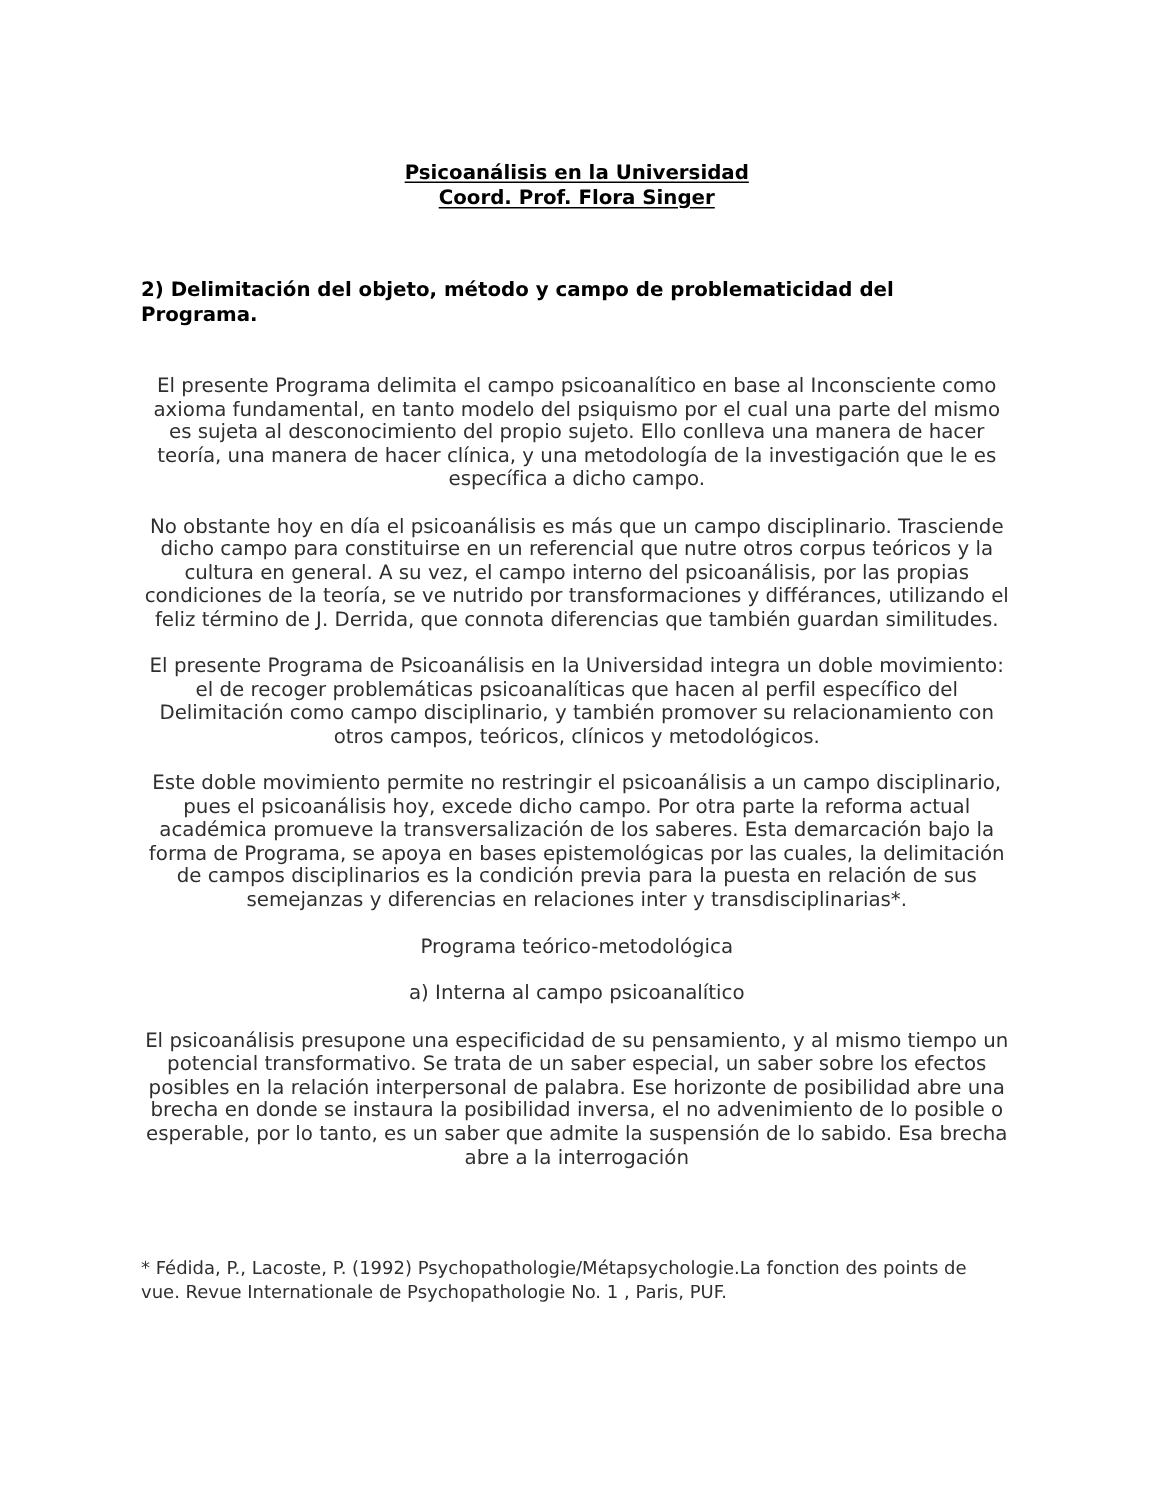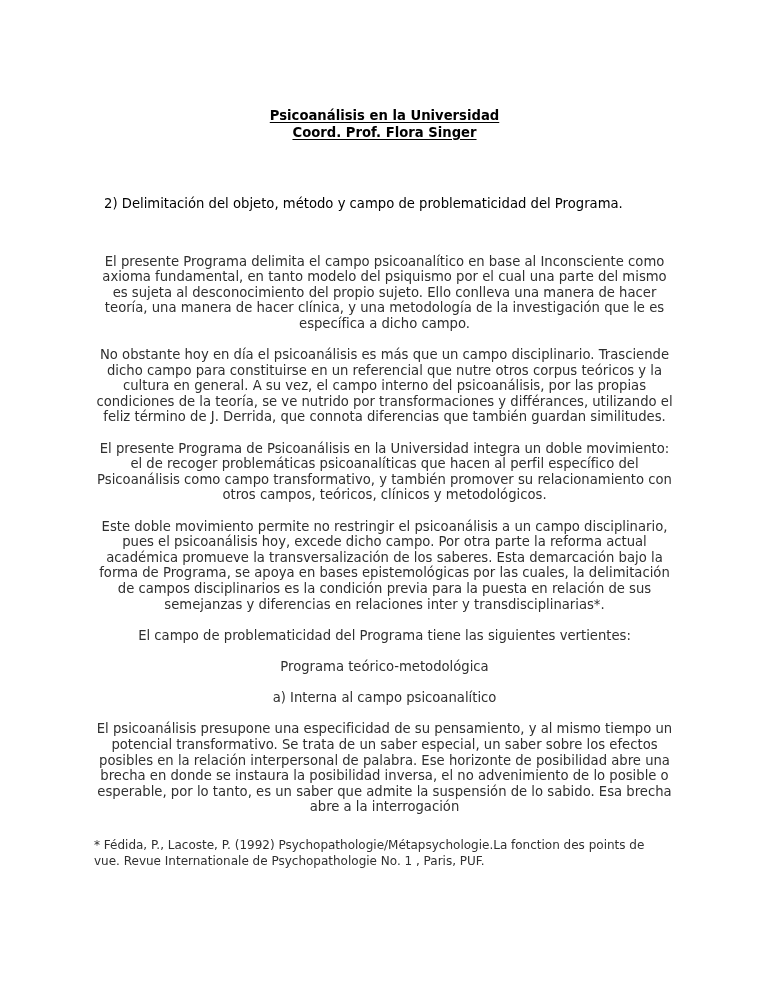--- a/index.html
+++ b/index.html
@@ -37,25 +37,25 @@
     margin: 0;
   }
   .doc-title .title-line {
     display: block;
   }
   .doc-title .title-line span {
     text-decoration: underline;
     text-underline-offset: 2px;
   }
   .section-heading {
-    font-weight: normal;
+    font-weight: bold;
     font-size: 13.2px;
     line-height: 16.5px;
     color: #000000;
-    margin: 10px;
+    margin: 0;
     padding-top: 45px;
   }
   p.body-para {
     font-size: 13.2px;
     line-height: 15.6px;
     margin: 0;
     padding-top: 15.6px;
     color: #2f2f2f;
     text-align: center;
   }
@@ -85,23 +85,22 @@
 
     <div class="doc-title">
       <span class="title-line"><span>Psicoanálisis en la Universidad</span></span>
       <span class="title-line"><span>Coord. Prof. Flora Singer</span></span>
     </div>
 
     <h2 class="section-heading">2) Delimitación del objeto, método y campo de problematicidad del Programa.</h2>
 
     <p class="body-para first-para">El presente Programa delimita el campo psicoanalítico en base al Inconsciente como axioma fundamental, en tanto modelo del psiquismo por el cual una parte del mismo es sujeta al desconocimiento del propio sujeto. Ello conlleva una manera de hacer teoría, una manera de hacer clínica, y una metodología de la investigación que le es específica a dicho campo.</p>
     <p class="body-para">No obstante hoy en día el psicoanálisis es más que un campo disciplinario. Trasciende dicho campo para constituirse en un referencial que nutre otros corpus teóricos y la cultura en general. A su vez, el campo interno del psicoanálisis, por las propias condiciones de la teoría, se ve nutrido por transformaciones y différances, utilizando el feliz término de J. Derrida, que connota diferencias que también guardan similitudes.</p>
-    <p class="body-para">El presente Programa de Psicoanálisis en la Universidad integra un doble movimiento: el de recoger problemáticas psicoanalíticas que hacen al perfil específico del Psicoanálisis como campo transformativo, y también promover su relacionamiento con otros campos, teóricos, clínicos y metodológicos.</p>
+    <p class="body-para">El presente Programa de Psicoanálisis en la Universidad integra un doble movimiento: el de recoger problemáticas psicoanalíticas que hacen al perfil específico del Delimitación como campo disciplinario, y también promover su relacionamiento con otros campos, teóricos, clínicos y metodológicos.</p>
     <p class="body-para">Este doble movimiento permite no restringir el psicoanálisis a un campo disciplinario, pues el psicoanálisis hoy, excede dicho campo. Por otra parte la reforma actual académica promueve la transversalización de los saberes. Esta demarcación bajo la forma de Programa, se apoya en bases epistemológicas por las cuales, la delimitación de campos disciplinarios es la condición previa para la puesta en relación de sus semejanzas y diferencias en relaciones inter y transdisciplinarias*.</p>
-    <p class="body-para">El campo de problematicidad del Programa tiene las siguientes vertientes:</p>
     <p class="body-para">Programa teórico-metodológica</p>
     <p class="body-para">a) Interna al campo psicoanalítico</p>
     <p class="body-para">El psicoanálisis presupone una especificidad de su pensamiento, y al mismo tiempo un potencial transformativo. Se trata de un saber especial, un saber sobre los efectos posibles en la relación interpersonal de palabra. Ese horizonte de posibilidad abre una brecha en donde se instaura la posibilidad inversa, el no advenimiento de lo posible o esperable, por lo tanto, es un saber que admite la suspensión de lo sabido. Esa brecha abre a la interrogación</p>
 
   </div>
 
   <div class="footnote">
     <span class="fn-line">* Fédida, P., Lacoste, P. (1992) Psychopathologie/Métapsychologie.La fonction des points de</span>
     <span class="fn-line">vue. Revue Internationale de Psychopathologie No. 1 , Paris, PUF.</span>
   </div>

